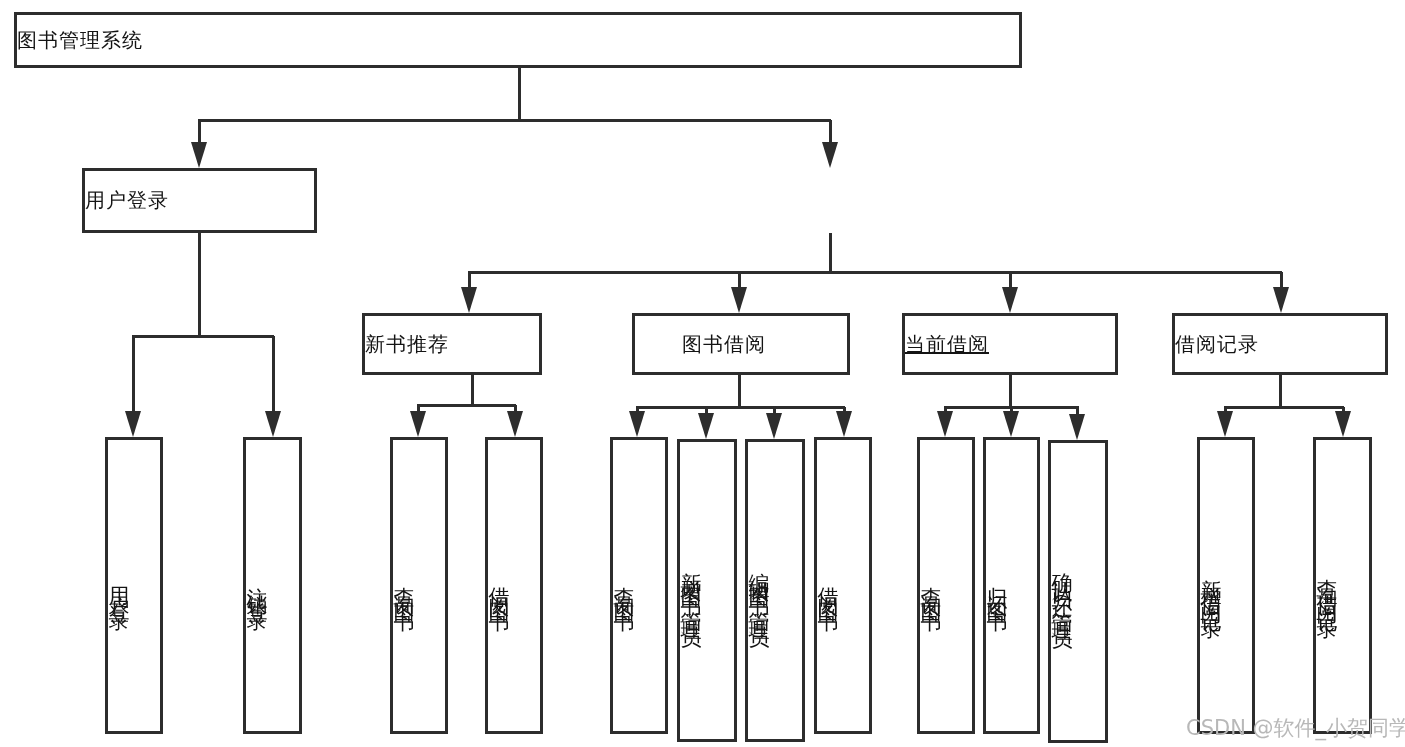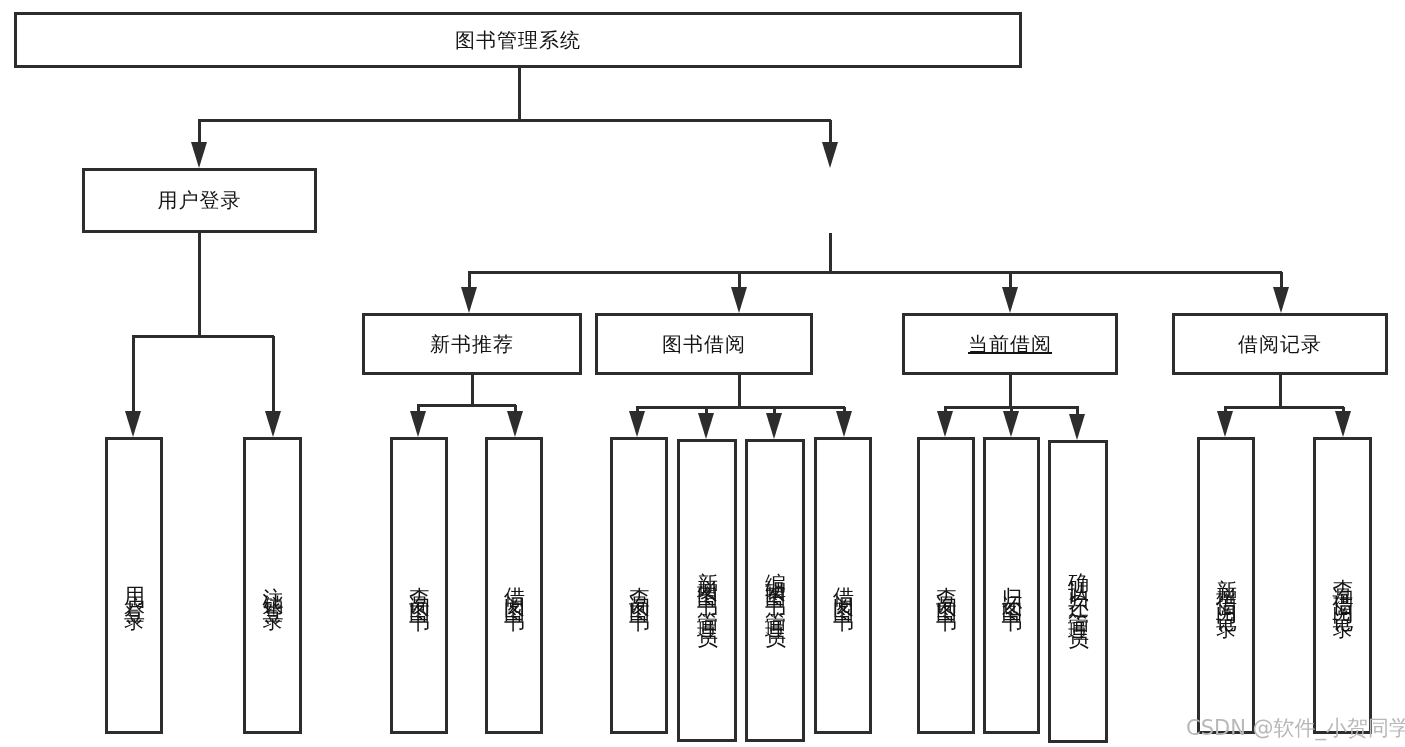--- a/index.html
+++ b/index.html
@@ -15,21 +15,21 @@
     position:relative;
     width:1405px;height:747px;
     background:var(--bg-color);
     overflow:hidden;
   }
   .node{
     position:absolute;
     box-sizing:border-box;
     background:var(--bg-color);
     border:3px solid var(--border-color);
-    display:flex;align-items:center;justify-content:center;
+    display:flex;align-items:center;
     color:var(--text-color);
     z-index:2;
   }
   .node.h .lbl{
     font-size:20px;
     letter-spacing:1px;
     white-space:nowrap;
   }
   .node.v .lbl{
     writing-mode:vertical-rl;
@@ -65,24 +65,24 @@
 <body>
 
 <div id="canvas">
   <div id="watermark">CSDN @软件_小贺同学</div>
 <div class="node h" style="left: 14px; top: 12px; width: 1008px; height: 56px;">
       <span class="lbl">图书管理系统</span>
     </div>
     <div class="node h" style="left: 82px; top: 168px; width: 235px; height: 65px;">
       <span class="lbl">用户登录</span>
     </div>
-    <div class="node h" style="left: 362px; top: 313px; width: 220px; height: 62px;">
+    <div class="node h" style="left: 362px; top: 313px; width: 180px; height: 62px;">
       <span class="lbl">新书推荐</span>
     </div>
-    <div class="node h" style="left: 595px; top: 313px; width: 218px; height: 62px;">
+    <div class="node h" style="left: 632px; top: 313px; width: 218px; height: 62px; padding-left: 47px;">
       <span class="lbl">图书借阅</span>
     </div>
     <div class="node h" style="left: 902px; top: 313px; width: 216px; height: 62px; text-decoration: underline;">
       <span class="lbl">当前借阅</span>
     </div>
     <div class="node h" style="left: 1172px; top: 313px; width: 216px; height: 62px;">
       <span class="lbl">借阅记录</span>
     </div>
     <div class="node v" style="left: 105px; top: 437px; width: 58px; height: 297px;">
       <span class="lbl">用户登录</span>

